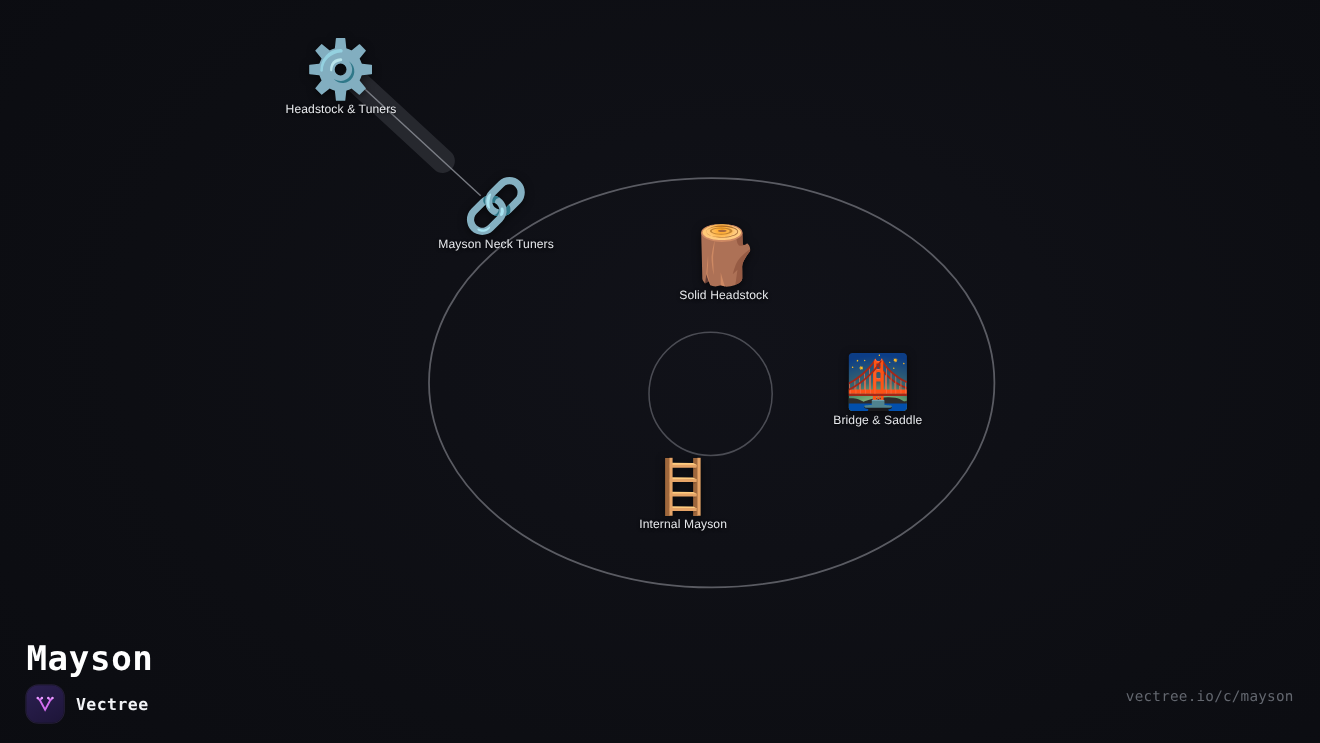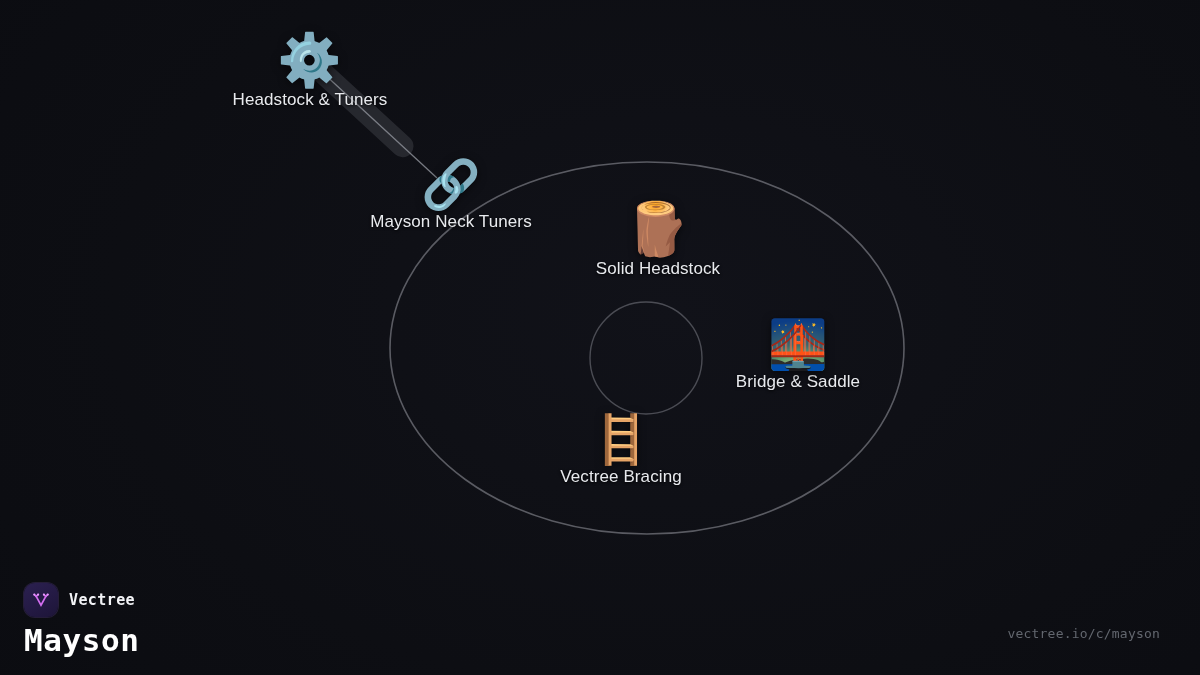--- a/index.html
+++ b/index.html
@@ -31,21 +31,21 @@
     cursor:pointer;
   }
   .node .glyph {
     line-height:1;
     font-family:"DejaVu Sans", sans-serif;
     user-select:none;
     filter:drop-shadow(0 2px 4px rgba(0,0,0,.55));
   }
   .node .label {
     color:#e8eaee;
-    font-size:17px;
+    font-size:11px;
     font-family:"Liberation Sans", sans-serif;
     letter-spacing:.1px;
     white-space:nowrap;
     text-shadow:0 1px 3px rgba(0,0,0,.9);
   }
   .node.sz-lg .glyph { font-size:52px; }
   .node.sz-md .glyph { font-size:48px; }
 
   
   #brand {
@@ -75,21 +75,21 @@
   #brand-title {
     color:#ffffff;
     font-family:"DejaVu Sans Mono", monospace;
     font-size:31px;
     font-weight:bold;
     letter-spacing:.6px;
     line-height:1.05;
   }
   #brand-url {
     position:absolute;
-    right:40px;
+    right:24px;
     bottom:34px;
     color:#63676f;
     font-family:"DejaVu Sans Mono", monospace;
     font-size:13px;
     letter-spacing:.2px;
     margin-top:24px;
   }
 </style>
 </head>
 <body>
@@ -121,43 +121,43 @@
       <div class="node sz-lg" style="left: 658px; top: 241px;">
         <div class="glyph">🪵</div>
         <div class="label">Solid Headstock</div>
       </div>
       <div class="node sz-md" style="left: 798px; top: 356px;">
         <div class="glyph">🌉</div>
         <div class="label">Bridge &amp; Saddle</div>
       </div>
       <div class="node sz-md" style="left: 621px; top: 451px;">
         <div class="glyph">🪜</div>
-        <div class="label">Vectree Bracing</div>
+        <div class="label">Internal Mayson</div>
       </div>
     </div>
 
   <div id="brand">
+    <div id="brand-title">Mayson</div>
     <div id="brand-row">
       <div id="brand-mark">
         <svg width="20" height="20" viewBox="0 0 20 20" aria-hidden="true">
           <g stroke="#d46ef0" stroke-width="1.7" fill="none" stroke-linecap="round">
             <path d="M5.2 6.4 L10 15.2 L14.8 6.4"></path>
             <path d="M5.2 6.4 L3.3 4.6"></path>
             <path d="M5.2 6.4 L7.1 4.6"></path>
             <path d="M14.8 6.4 L12.9 4.6"></path>
             <path d="M14.8 6.4 L16.7 4.6"></path>
           </g>
           <g fill="#e79bff">
             <circle cx="3.3" cy="4.6" r="1.1"></circle>
             <circle cx="7.1" cy="4.6" r="1.1"></circle>
             <circle cx="12.9" cy="4.6" r="1.1"></circle>
             <circle cx="16.7" cy="4.6" r="1.1"></circle>
           </g>
         </svg>
       </div>
       <div id="brand-name">Vectree</div>
     </div>
-    <div id="brand-title">Mayson</div>
   </div>
 
   <div id="brand-url">vectree.io/c/mayson</div>
 
 </div>
 
 </body></html>

